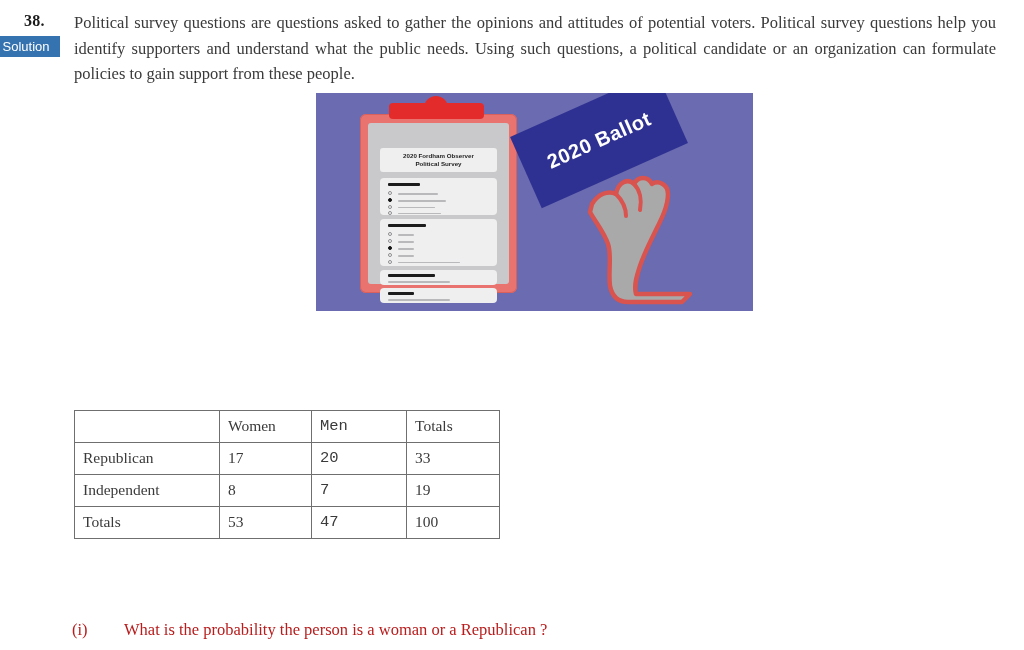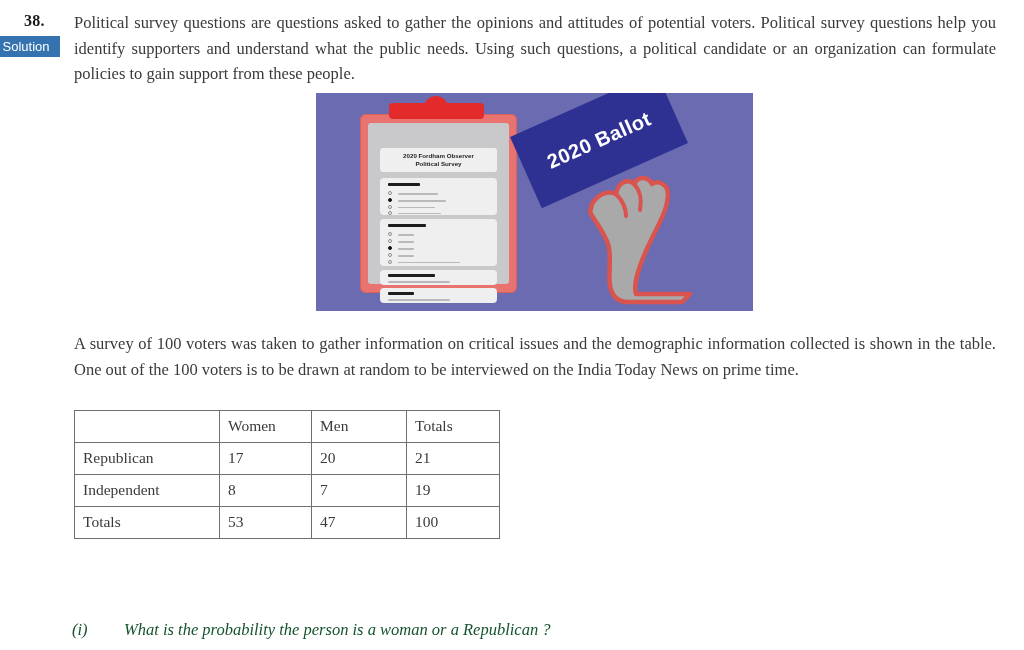--- a/index.html
+++ b/index.html
@@ -142,29 +142,28 @@
   }
   table.demo td{
     border:1px solid #6f6f6f;
     padding:5px 8px 6px 8px;
     height:20px;
     vertical-align:middle;
     white-space:nowrap;
   }
   table.demo td.c0{width:128px;}
   table.demo td.c1{width:75px;}
-  table.demo td.c2{width:78px;}
+  table.demo td.c2{width:78px;font-family:Liberation Mono, monospace;}
   table.demo td.c3{width:76px;}
 
   
   .subq{
     position:absolute;left:72px;top:618px;
-    font-size:16.5px;line-height:24px;color:#14532d;
-    white-space:nowrap;
-    font-style:italic;
+    font-size:16.5px;line-height:24px;color:#b91c1c;
+    white-space:nowrap;
   }
   .subq .lbl{display:inline-block;width:52px;}
 </style>
 </head>
 <body>
 
 <div class="page">
 
   <div class="qnum">38.</div>
 
@@ -232,36 +231,35 @@
                C 90 38, 84 50, 78 62 C 72 74, 66 86, 62 98
                C 58 110, 56 118, 58 126 L 112 126
                L 104 134 L 50 134 C 40 134, 34 128, 32 118
                C 30 104, 34 88, 30 76 C 26 64, 16 52, 12 44 Z" fill="#a9a9a9" stroke="#d9534f" stroke-width="4.5" stroke-linejoin="round"></path>
       <path d="M38 26 C 44 32, 48 40, 48 48" fill="none" stroke="#d9534f" stroke-width="4" stroke-linecap="round"></path>
       <path d="M56 16 C 62 22, 64 32, 62 42" fill="none" stroke="#d9534f" stroke-width="4" stroke-linecap="round"></path>
     </svg>
 
   </div>
 
-  <div class="survey-p">A survey of 100 voters was taken to gather information on critical issues and the demographic information collected is shown in the table. One out of the 100 voters is to be drawn at random to be interviewed on the India Today News on prime time.</div>
 
   <div class="tbl-wrap">
     <table class="demo">
       <tbody>
         <tr>
           <td class="c0"></td>
           <td class="c1">Women</td>
           <td class="c2">Men</td>
           <td class="c3">Totals</td>
         </tr>
         <tr>
           <td class="c0">Republican</td>
           <td class="c1">17</td>
           <td class="c2">20</td>
-          <td class="c3">21</td>
+          <td class="c3">33</td>
         </tr>
         <tr>
           <td class="c0">Independent</td>
           <td class="c1">8</td>
           <td class="c2">7</td>
           <td class="c3">19</td>
         </tr>
         <tr>
           <td class="c0">Totals</td>
           <td class="c1">53</td>

